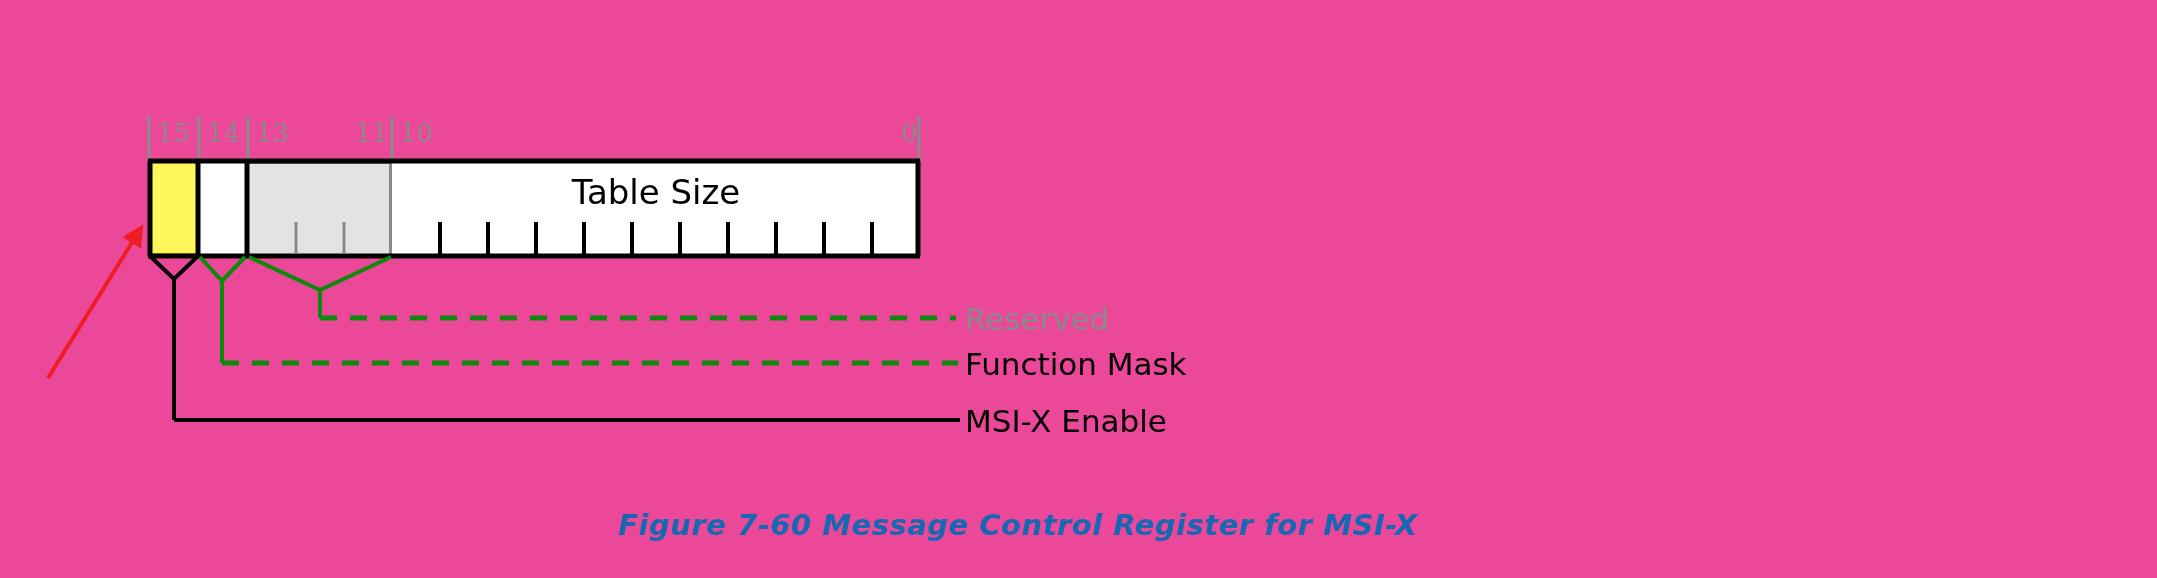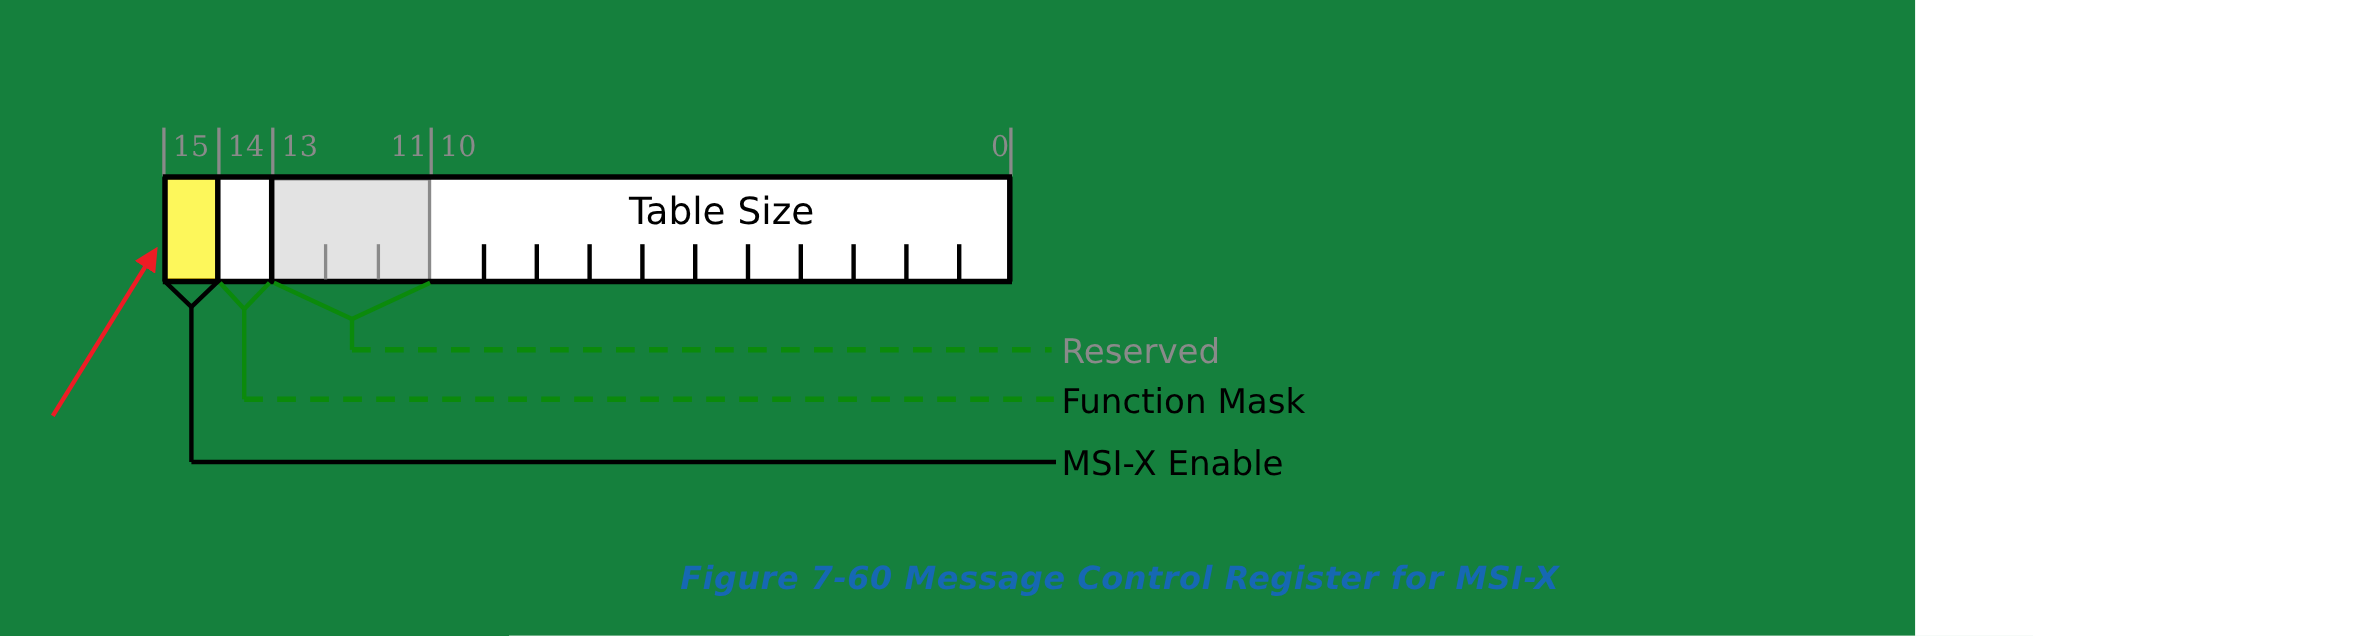--- a/index.html
+++ b/index.html
@@ -6,23 +6,23 @@
   html, body {
     margin: 0;
     padding: 0;
     background: #ffffff;
   }
   body {
     font-family: "DejaVu Sans", sans-serif;
   }
   #canvas {
     position: relative;
-    width: 1741px;
+    width: 2157px;
     height: 578px;
-    background: #15803d;
+    background: #ec4899;
     overflow: hidden;
   }
   #figure-svg {
     position: absolute;
     left: 0;
     top: 0;
     width: 2157px;
     height: 578px;
     display: block;
   }

